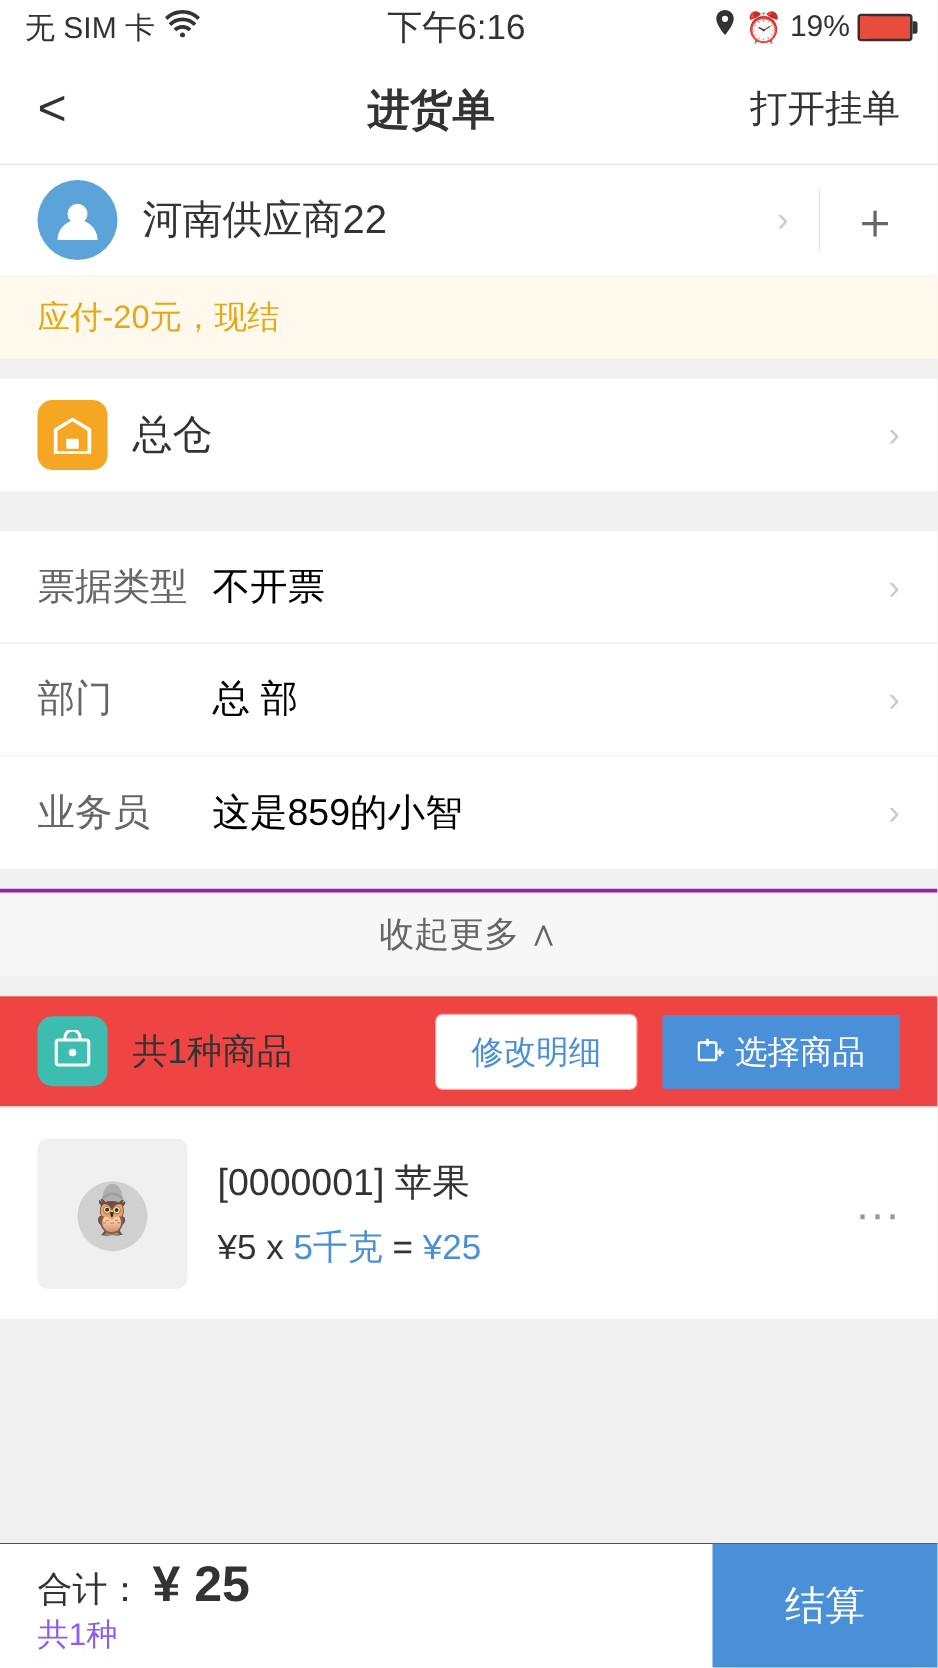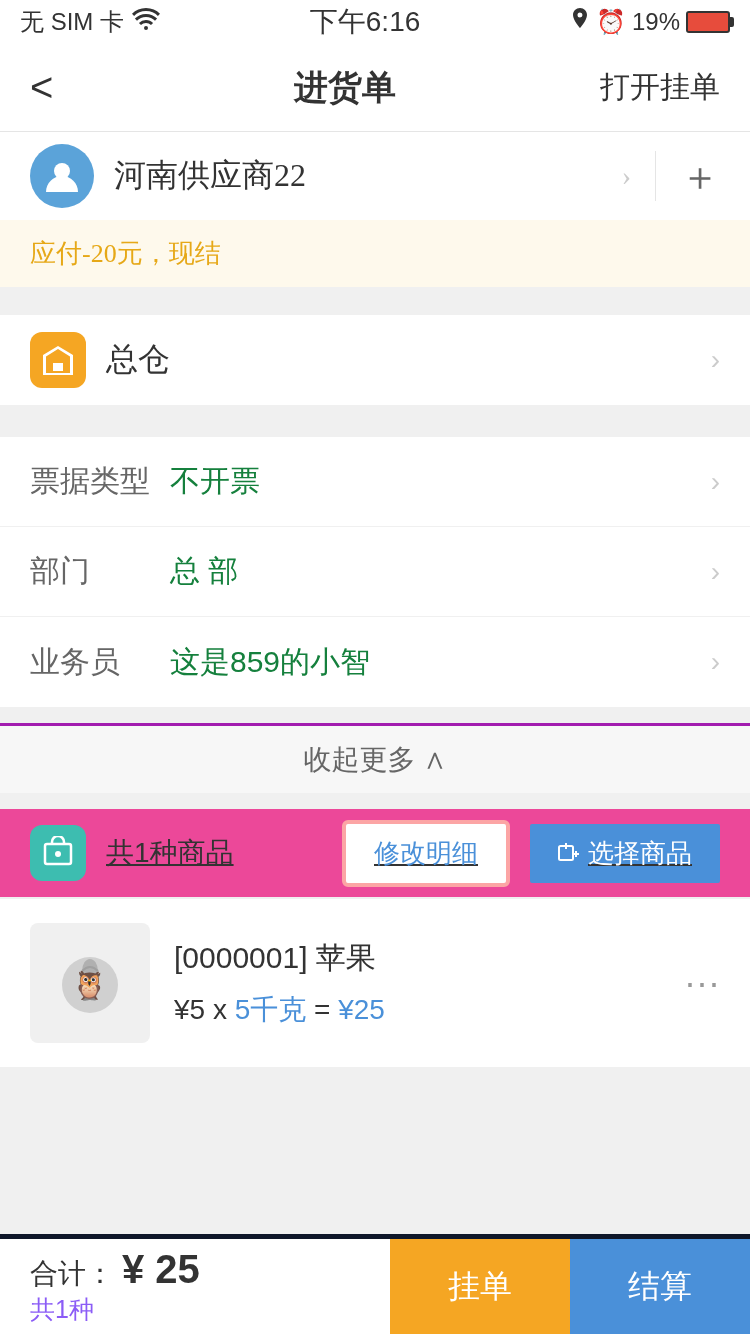--- a/index.html
+++ b/index.html
@@ -164,21 +164,21 @@
     }
     .form-row-icon svg { width: 34px; height: 34px; fill: #fff; }
     .form-label {
       font-size: 30px;
       color: #666;
       min-width: 120px;
     }
     .form-value {
       flex: 1;
       font-size: 30px;
-      color: #15803d;
+      color: #000000;
       padding-left: 20px;
     }
     .form-placeholder {
       color: #ccc;
     }
 
     
     .warehouse-row {
       display: flex;
       align-items: center;
@@ -196,47 +196,46 @@
       align-items: center;
       justify-content: center;
       font-size: 28px;
       color: #666;
       cursor: pointer;
       border-top: 3px solid #a21caf;
     }
 
     
     .product-header {
-      background: #ec4899;
+      background: #ef4444;
       display: flex;
       align-items: center;
       padding: 0 30px;
       height: 88px;
       gap: 20px;
       margin-bottom: 2px;
-      text-decoration: underline;
     }
     .product-count-icon {
       width: 56px;
       height: 56px;
       border-radius: 12px;
       background: #3dbdb0;
       display: flex;
       align-items: center;
       justify-content: center;
       flex-shrink: 0;
     }
     .product-count-icon svg { width: 34px; height: 34px; fill: #fff; }
     .product-count-label {
       flex: 1;
       font-size: 28px;
       color: #333;
     }
     .btn-outline {
-      border: 4px solid #fca5a5;
+      border: 1px solid #fca5a5;
       color: #4a90d9;
       background: #fff;
       border-radius: 6px;
       padding: 12px 28px;
       font-size: 26px;
       cursor: pointer;
     }
     .btn-primary {
       background: #4a90d9;
       color: #fff;
@@ -295,21 +294,21 @@
     
     .bottom-bar {
       position: fixed;
       bottom: 0;
       left: 0;
       width: 750px;
       height: 100px;
       display: flex;
       align-items: stretch;
       background: #fff;
-      border-top: 5px solid #0f172a;
+      border-top: 1px solid #0f172a;
     }
     .total-section {
       flex: 1;
       display: flex;
       flex-direction: column;
       justify-content: center;
       padding-left: 30px;
     }
     .total-label {
       font-size: 28px;
@@ -381,21 +380,21 @@
     </span>
   </div>
 </div>
 
 <div class="nav-bar">
   <span class="nav-back">&lt;</span>
   <span class="nav-title">进货单</span>
   <span class="nav-action">打开挂单</span>
 </div>
 
-<div class="section" style="margin-bottom: 12px; font-family: Liberation Serif, serif;">
+<div class="section" style="margin-bottom: 0;">
   <div class="supplier-row">
     <div class="supplier-avatar">
       <svg viewBox="0 0 40 40">
           <circle cx="20" cy="15" r="8" fill="#fff"></circle>
           <path d="M4 36c0-8.8 7.2-16 16-16s16 7.2 16 16" fill="#fff"></path>
         </svg>
     </div>
     <span class="supplier-name">河南供应商22</span>
     <span class="chevron">›</span>
     <div class="supplier-divider"></div>
@@ -501,20 +500,17 @@
 
 <div class="bottom-bar">
   <div class="total-section">
     <div class="total-label">
       <span>合计：</span>
       <span class="total-amount">¥ 25</span>
     </div>
     <div class="total-sub">共1种</div>
   </div>
   <div class="action-btns">
-    <div class="btn-hang">
-      <span>挂单</span>
-    </div>
     <div class="btn-checkout">
       <span>结算</span>
     </div>
   </div>
 </div>
 
 </body></html>

